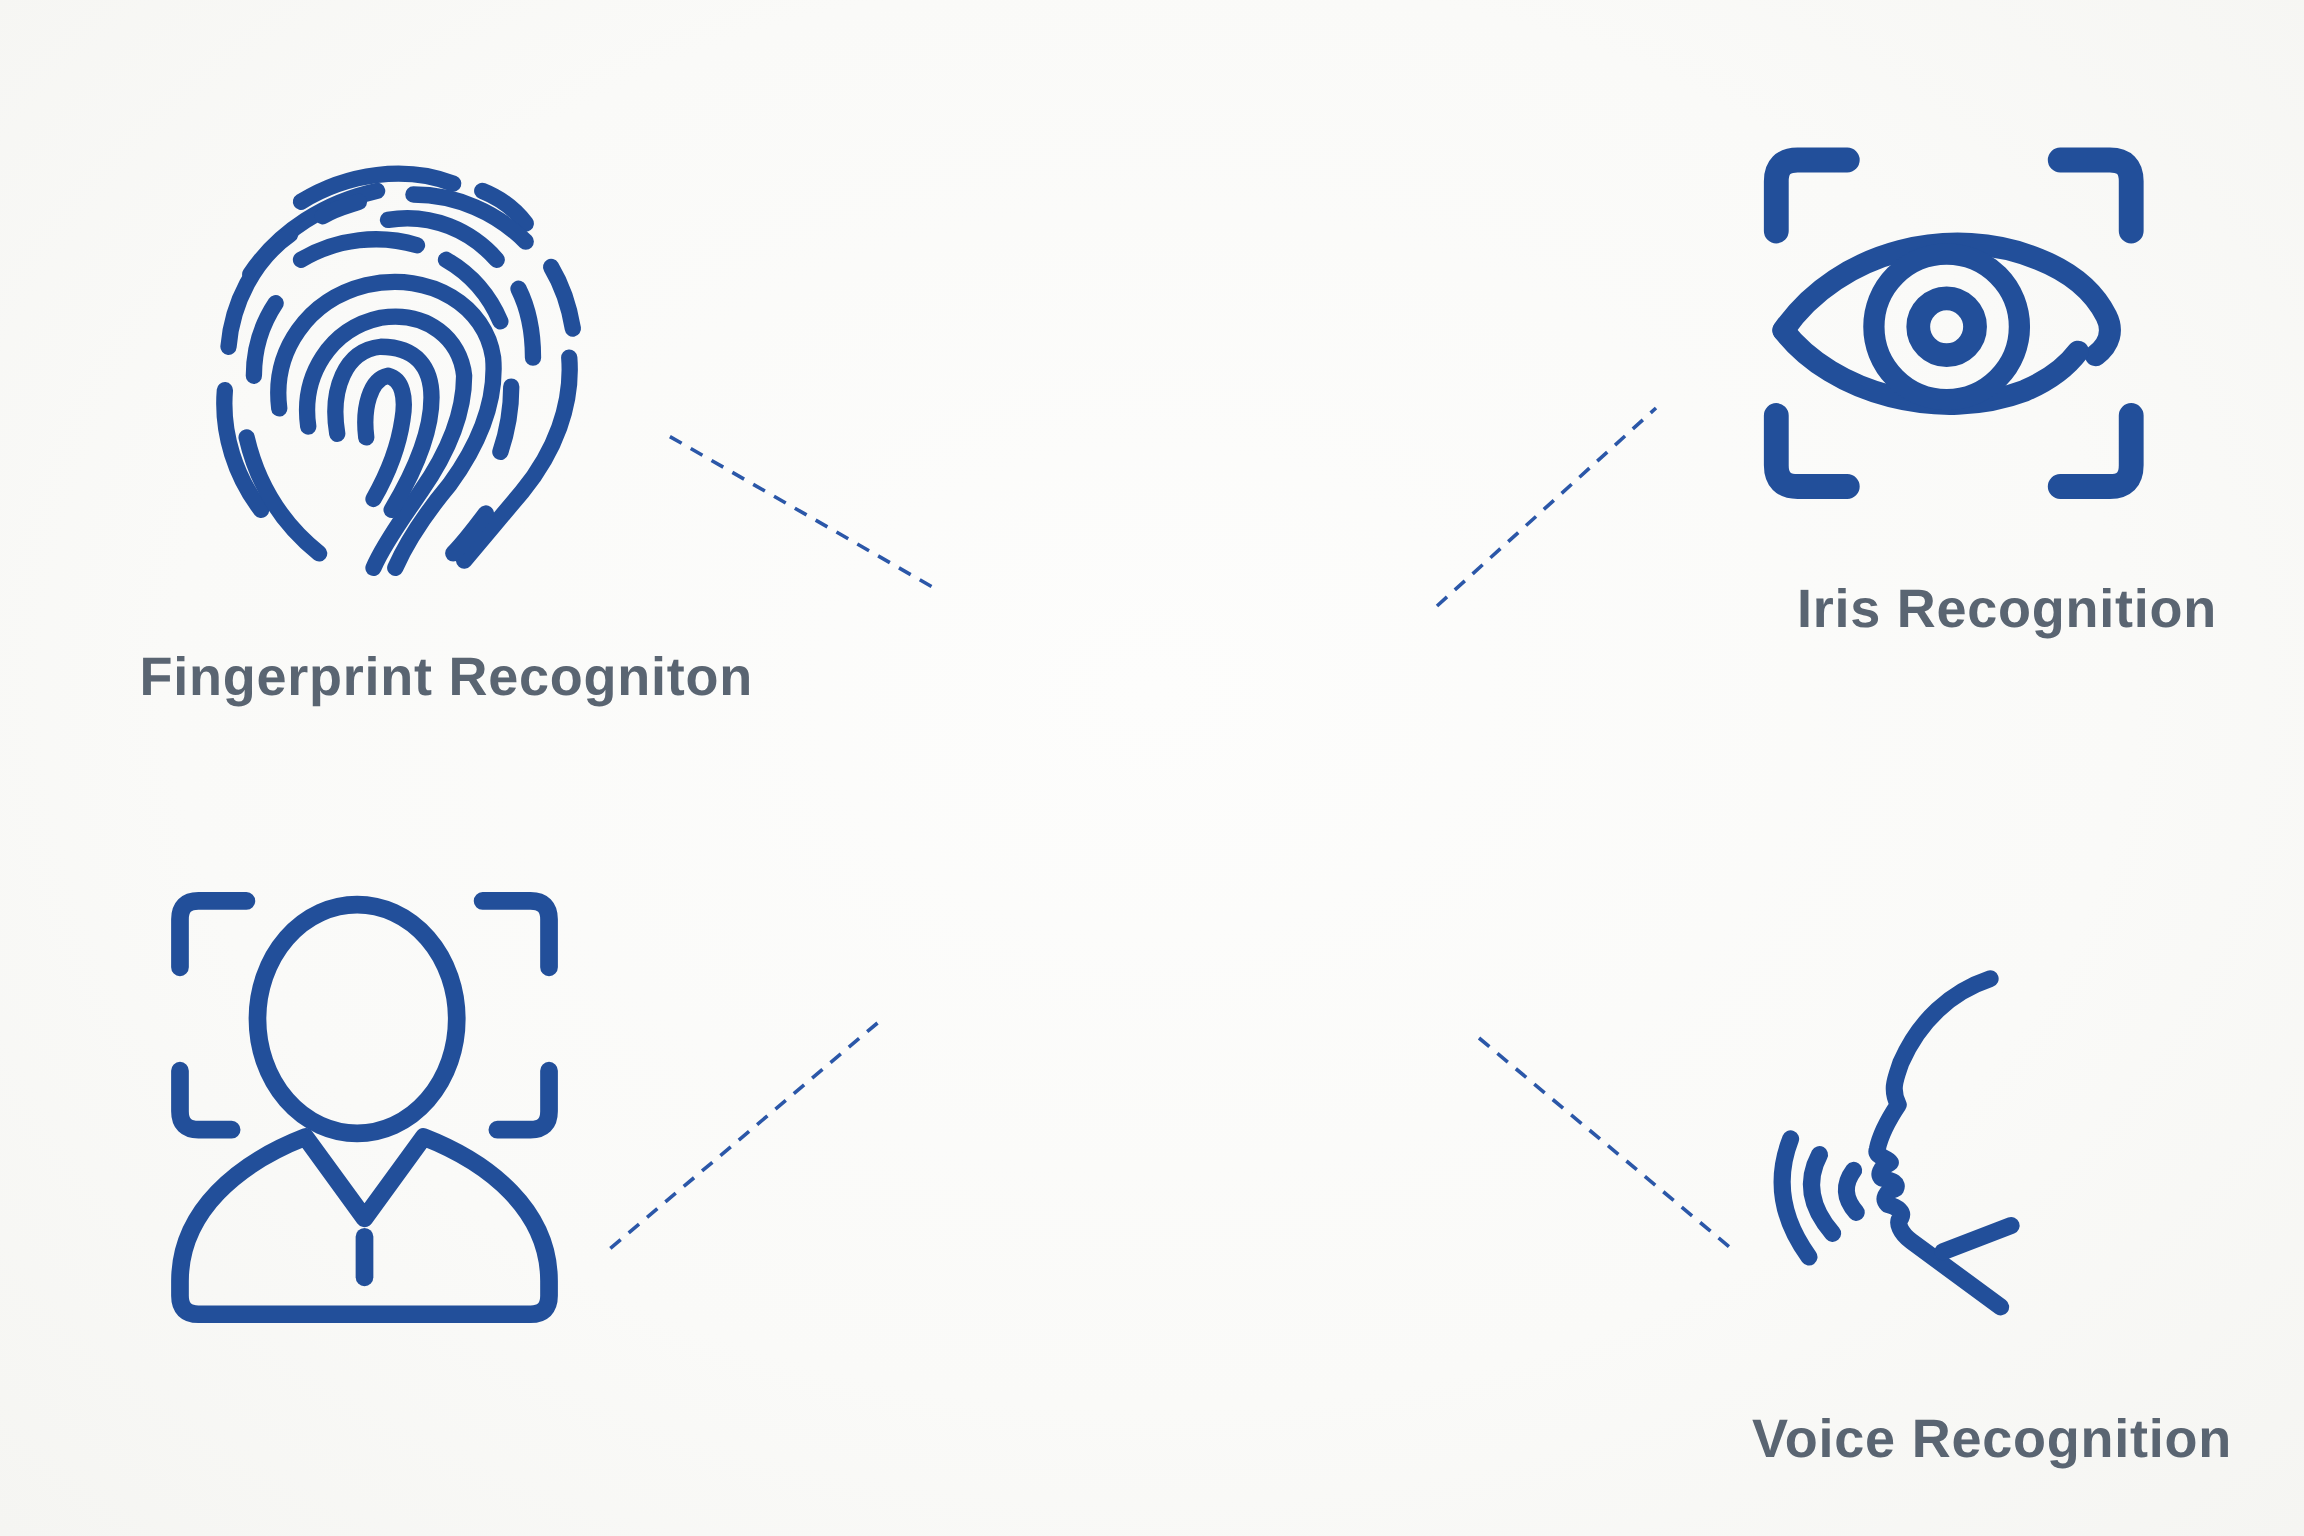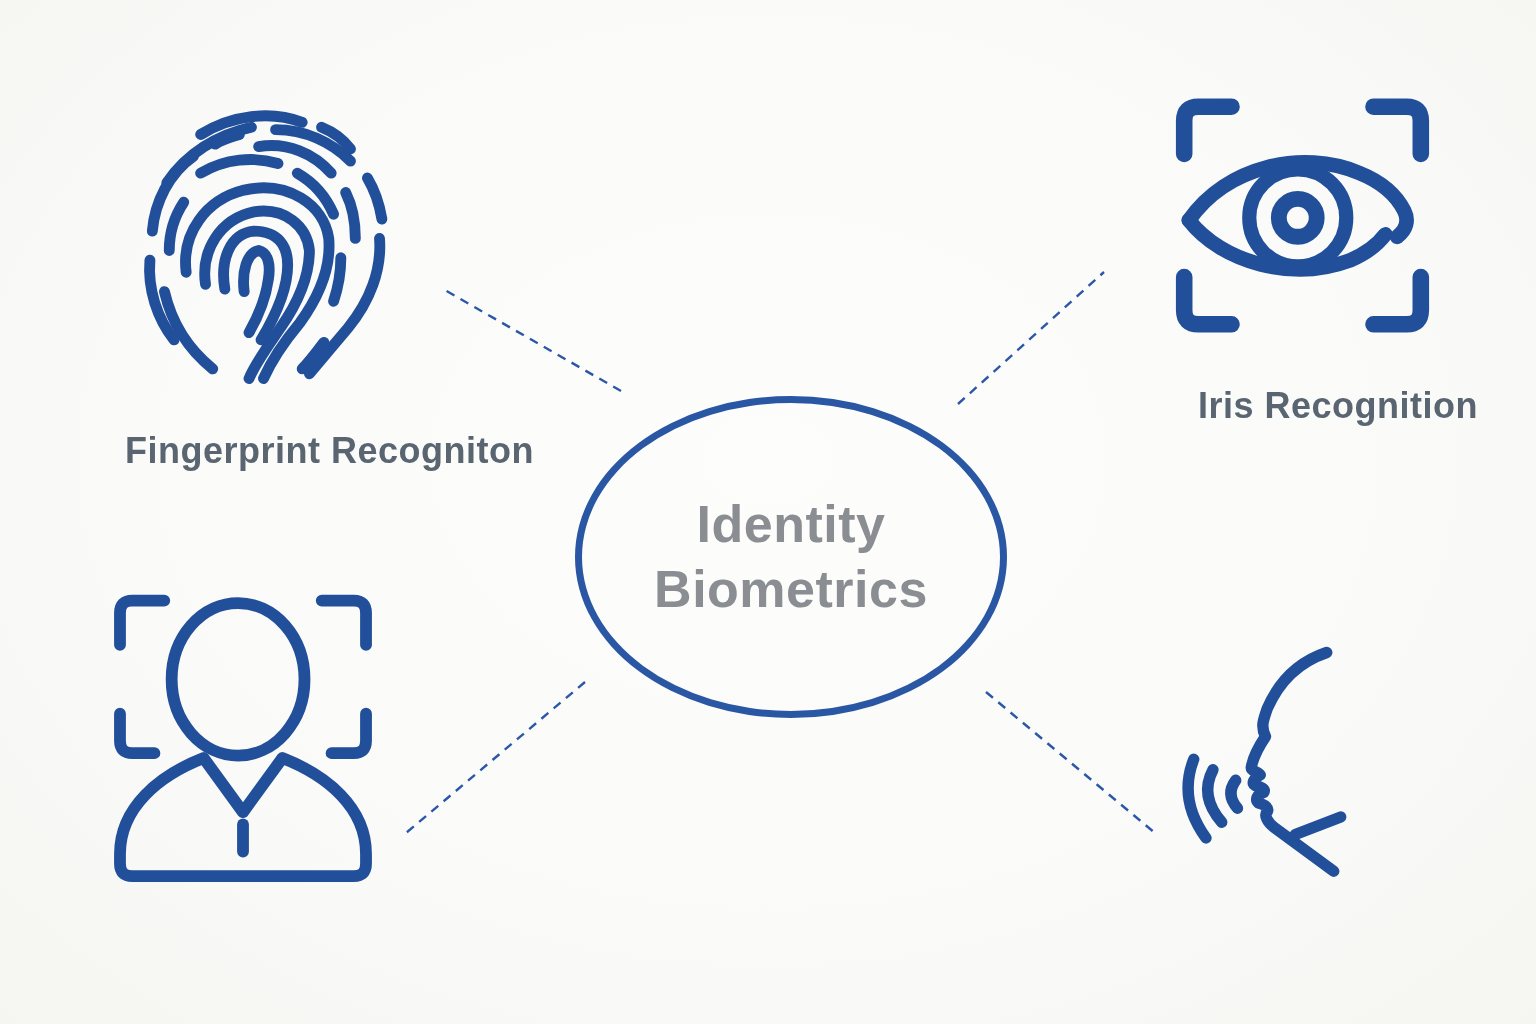--- a/index.html
+++ b/index.html
@@ -56,24 +56,20 @@
 
 <div class="stage">
 
   <svg class="connectors" width="1536" height="1024" viewBox="0 0 1536 1024">
     <line x1="621" y1="391" x2="443" y2="289" stroke="#2b57a8" stroke-width="2.4" stroke-dasharray="9 7"></line>
     <line x1="958" y1="404" x2="1104" y2="272" stroke="#2b57a8" stroke-width="2.4" stroke-dasharray="9 7"></line>
     <line x1="585" y1="682" x2="406" y2="833" stroke="#2b57a8" stroke-width="2.4" stroke-dasharray="9 7"></line>
     <line x1="986" y1="692" x2="1155" y2="833" stroke="#2b57a8" stroke-width="2.4" stroke-dasharray="9 7"></line>
   </svg>
 
-  <div class="center-ellipse">
-    <div class="center-text">Identity</div>
-    <div class="center-text">Biometrics</div>
-  </div>
 
   <svg class="icon" style="left:133px;top:98px;" width="290" height="305" viewBox="0 0 120 126">
     <g stroke-width="4.5">
       <path d="M28,15 C41,7 57,5 70,10"></path>
       <path d="M78,12 C83,14 87,17 90,21"></path>
       <path d="M14,35 C22,23 35,15 49,12"></path>
       <path d="M59,13 C71,13 82,18 90,26"></path>
       <path d="M97,33 C100,38 102,44 103,50"></path>
       <path d="M8,55 C9,43 15,31 25,24"></path>
       <path d="M34,19 C37,17 41,16 44,15"></path>
@@ -124,16 +120,17 @@
   <svg class="icon" style="left:1178px;top:642px;" width="175" height="245" viewBox="0 0 100 140">
     <g stroke-width="6.5">
       <path d="M85,6 C70,11 58,22 51,38 C49,44 47,48 50,54 C46,60 43,66 42,71 C41,74 46,74 47,76 C43,78 42,81 44,82 C48,83 50,84 49,86 C45,87 44,90 46,92 C50,93 52,95 51,97 C49,99 51,103 55,106 L89,131"></path>
       <path d="M67,110 L93,100"></path>
       <path d="M33,79 Q27,87 34,95"></path>
       <path d="M20,73 Q12,88 25,103"></path>
       <path d="M9,67 Q0,90 16,112"></path>
     </g>
   </svg>
 
-  <div class="node-label" style="left:93px;top:430px;width:390px;margin-left:32px;">Fingerprint Recogniton</div>
+  <div class="node-label" style="left:93px;top:430px;width:390px;">Fingerprint Recogniton</div>
   <div class="node-label" style="left:1138px;top:385px;width:400px;">Iris Recognition</div>
+  <div class="node-label" style="left:1128px;top:938px;width:400px;">Voice Recognition</div>
 
 </div>
 
 </body></html>

